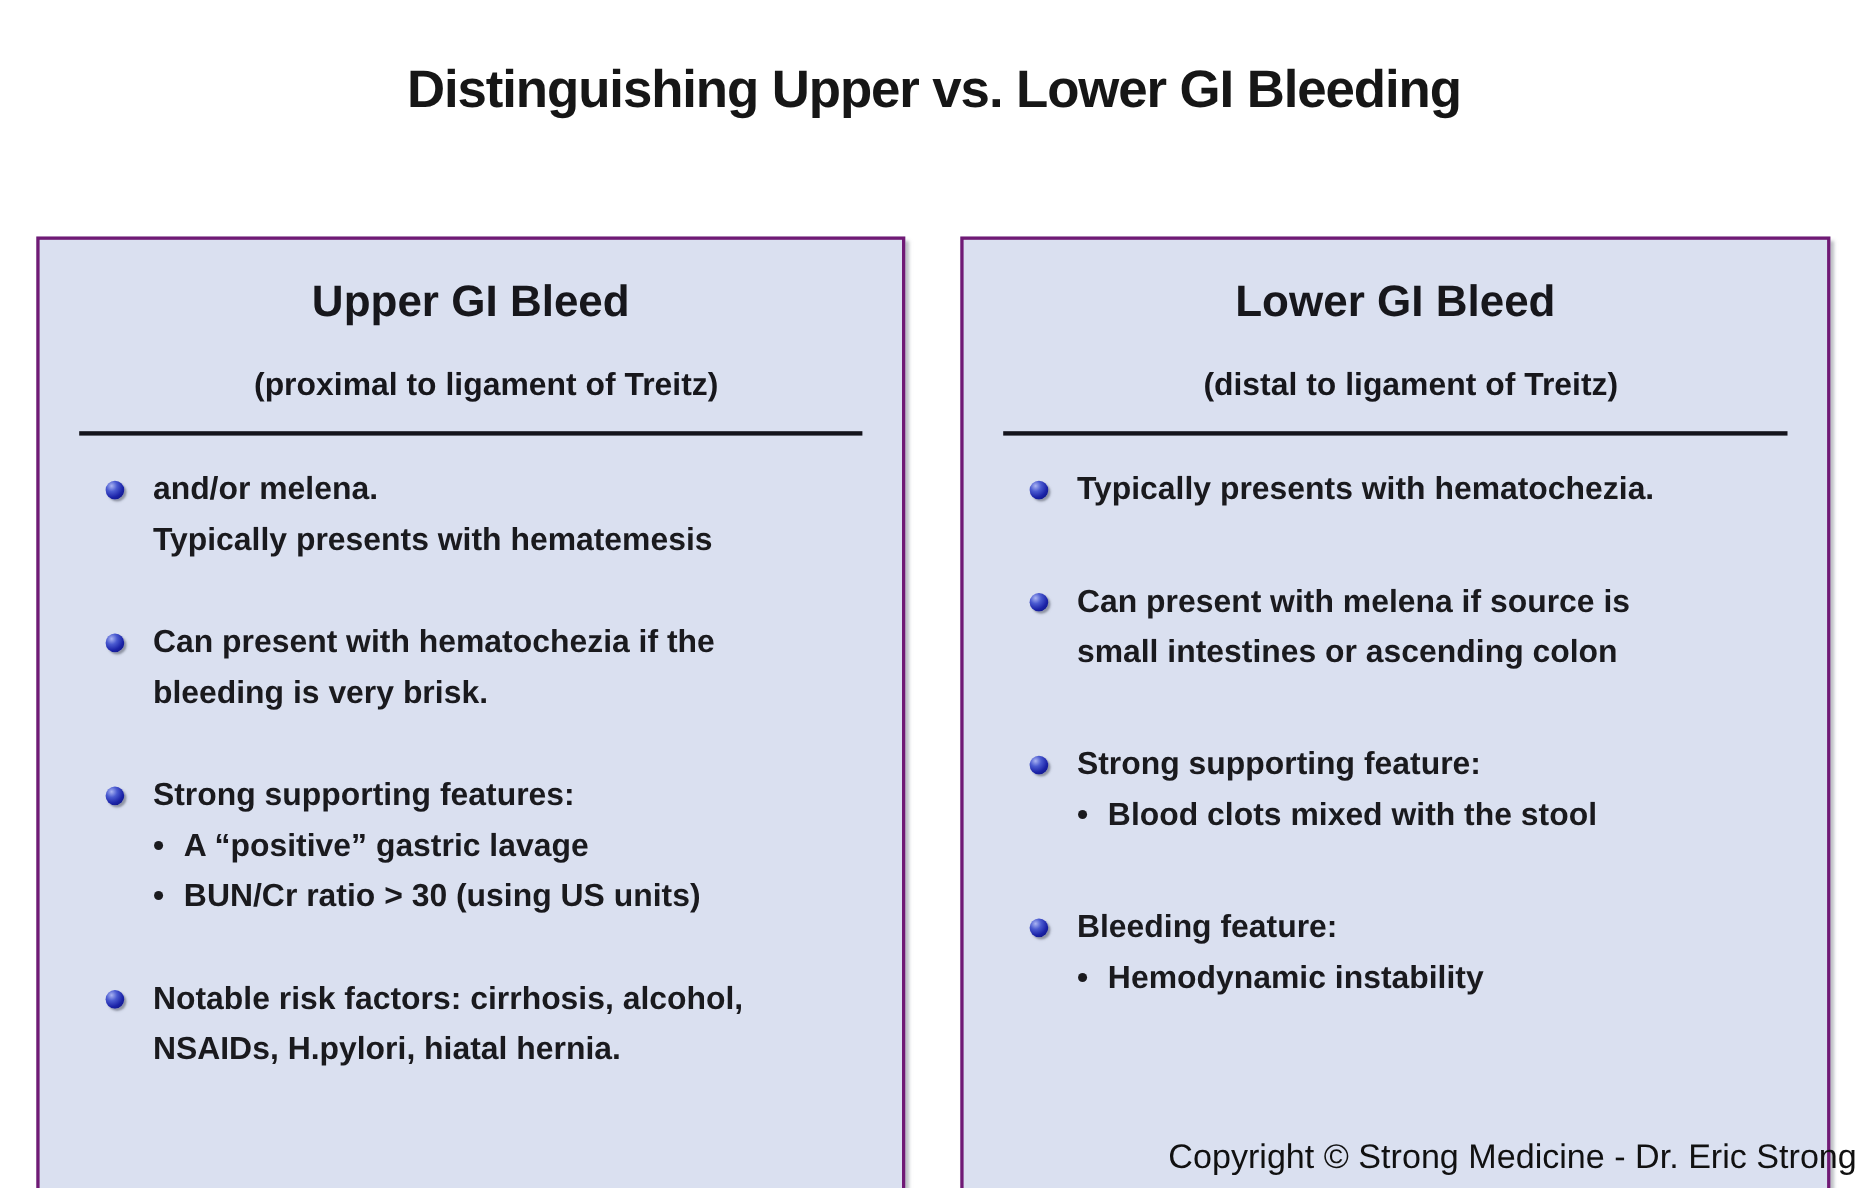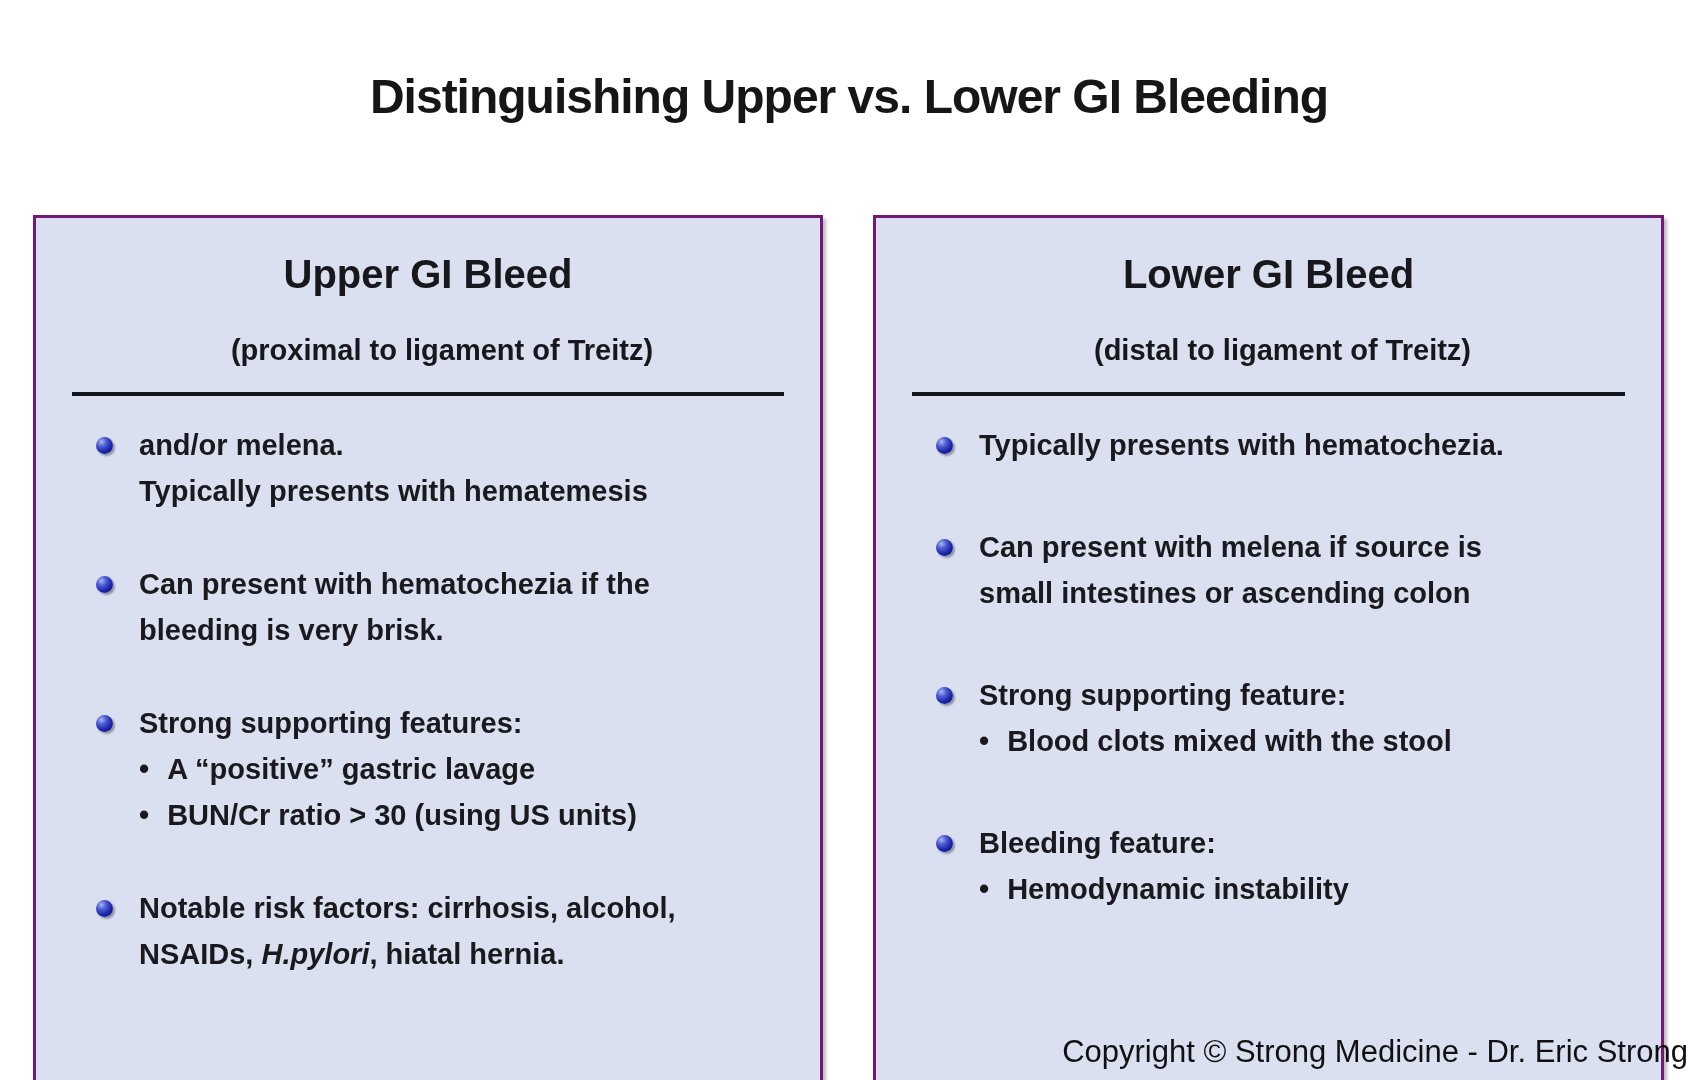--- a/index.html
+++ b/index.html
@@ -6,21 +6,21 @@
   .slide {
     position:relative;
     width:1698px; height:1080px;
     background:#ffffff;
     font-family:"Liberation Sans", sans-serif;
     color:#1a1a1e;
     overflow:hidden;
   }
   .title {
     margin:0;
-    padding-top:69px;
+    padding-top:54px;
     text-align:center;
     font-size:48px;
     font-weight:bold;
     letter-spacing:-1px;
     color:#161616;
   }
   .panel {
     position:absolute;
     top:215px;
     height:943px;
@@ -74,21 +74,21 @@
     margin-right:26px;
     border-radius:50%;
     background:radial-gradient(circle at 32% 28%, #aab4f2 0%, #4a5ad0 30%, #1b23a8 62%, #0a0e6e 100%);
     box-shadow:2px 2px 2px rgba(90,95,110,0.6);
   }
   .btext { min-width:0; }
   .bline { white-space:nowrap; }
   .sub { display:flex; white-space:nowrap; }
   .sub .dot { flex:none; margin-right:18px; }
   .sub .dot::before { content:"\2022"; }
-  .italic { font-style:italic; }
+  .italic { }
   .copyright {
     position:absolute;
     right:10px;
     top:1034px;
     font-size:31px;
     font-weight:normal;
     color:#111111;
     white-space:nowrap;
   }
 </style>

